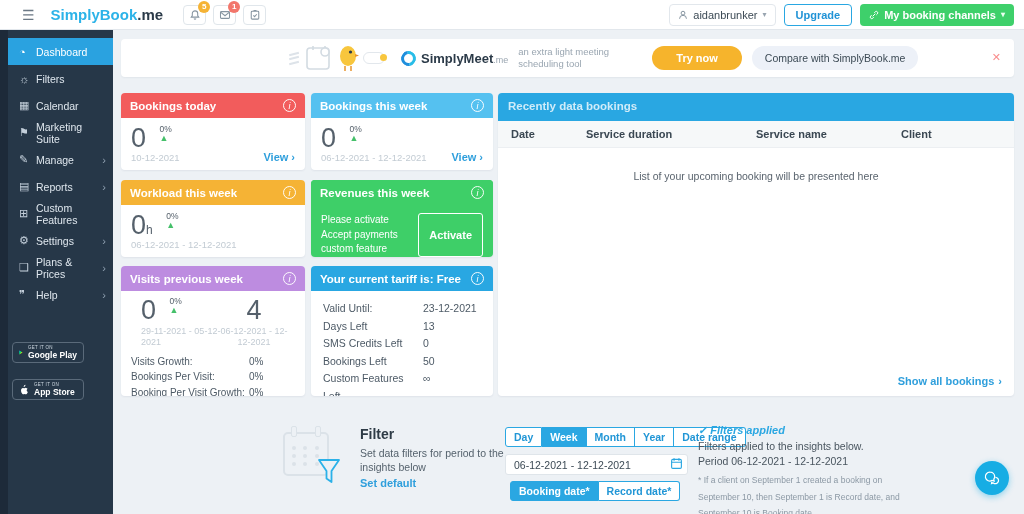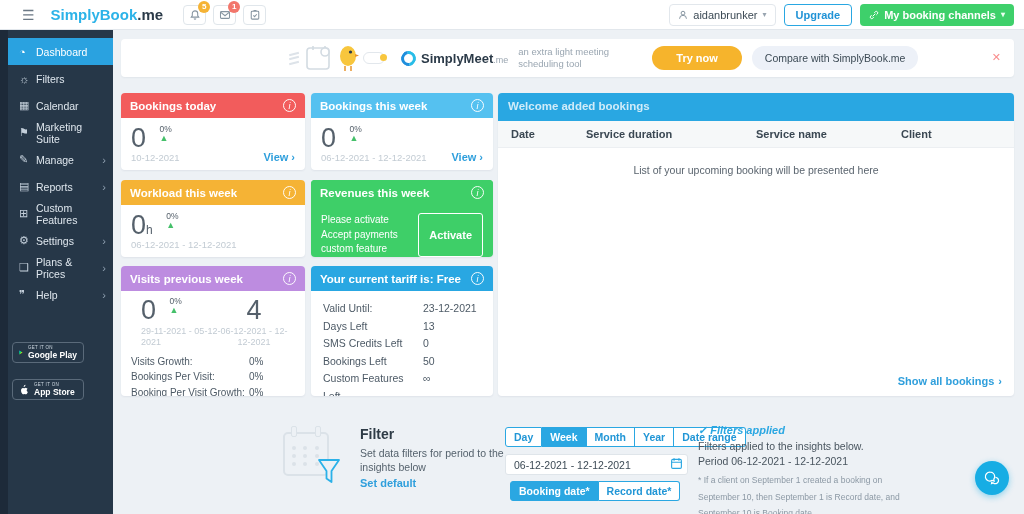--- a/index.html
+++ b/index.html
@@ -116,21 +116,21 @@
   
   .panel { position:absolute; left:385px; top:63px; right:10px; height:303px; background:#fff; border-radius:4px;
            box-shadow:0 1px 2px rgba(40,60,80,.07); overflow:hidden; }
   .panel-tabs { height:28px; background:#29a7e2; display:flex; padding-left:10px; }
   .tab { height:28px; line-height:27px; font-size:11.5px; font-weight:bold; color:rgba(255,255,255,.78);
          margin-right:24px; border-bottom:3px solid transparent; cursor:pointer; }
   .tab.active { color:#fff; border-bottom-color:#f5b335; }
   .panel-cols { display:grid; grid-template-columns:75px 170px 145px 1fr; padding-left:13px; height:27px;
                 align-items:center; background:#f6f8f9; border-bottom:1px solid #eceff2; }
   .panel-cols span { font-size:11px; font-weight:bold; color:#3a4752; }
-  .panel-empty { text-align:center; font-size:10.5px; color:#5a646e; margin-top:16px; }
+  .panel-empty { text-align:center; font-size:10.5px; color:#5a646e; margin-top:22px; }
   .panel-footer { position:absolute; right:12px; bottom:9px; font-size:11px; color:#2f9fdc; font-weight:bold; cursor:pointer; }
   .panel-footer .chev { margin-left:4px; }
 
   
   .filter-illu { position:absolute; left:170px; top:398px; width:60px; height:58px; }
   .filter-illu .cal { position:absolute; left:0; top:4px; width:46px; height:44px; border:2px solid #dbe2e8;
                       border-radius:5px; }
   .filter-illu .cal::before { content:""; position:absolute; left:6px; top:-8px; width:4px; height:9px; border:1.5px solid #dbe2e8; border-radius:2px; background:#edf1f5; }
   .filter-illu .cal::after { content:""; position:absolute; right:6px; top:-8px; width:4px; height:9px; border:1.5px solid #dbe2e8; border-radius:2px; background:#edf1f5; }
   .cal-dots { position:absolute; left:7px; top:12px; width:30px; display:grid; grid-template-columns:repeat(3,1fr); gap:4px; }
@@ -438,21 +438,21 @@
         <div class="trow">
             <span class="tlabel">Custom Features Left</span>
             <span>∞</span>
           </div>
 
       </div>
     </div>
 
     <div class="panel">
       <div class="panel-tabs">
-        <span class="tab">Welcome added bookings</span>
+        <span class="tab">Recently data bookings</span>
       </div>
       <div class="panel-cols">
         <span>Date</span>
         <span>Service duration</span>
         <span>Service name</span>
         <span>Client</span>
       </div>
       <div class="panel-empty">List of your upcoming booking will be presented here</div>
       <div class="panel-footer"><span>Show all bookings</span><span class="chev">›</span></div>
     </div>

